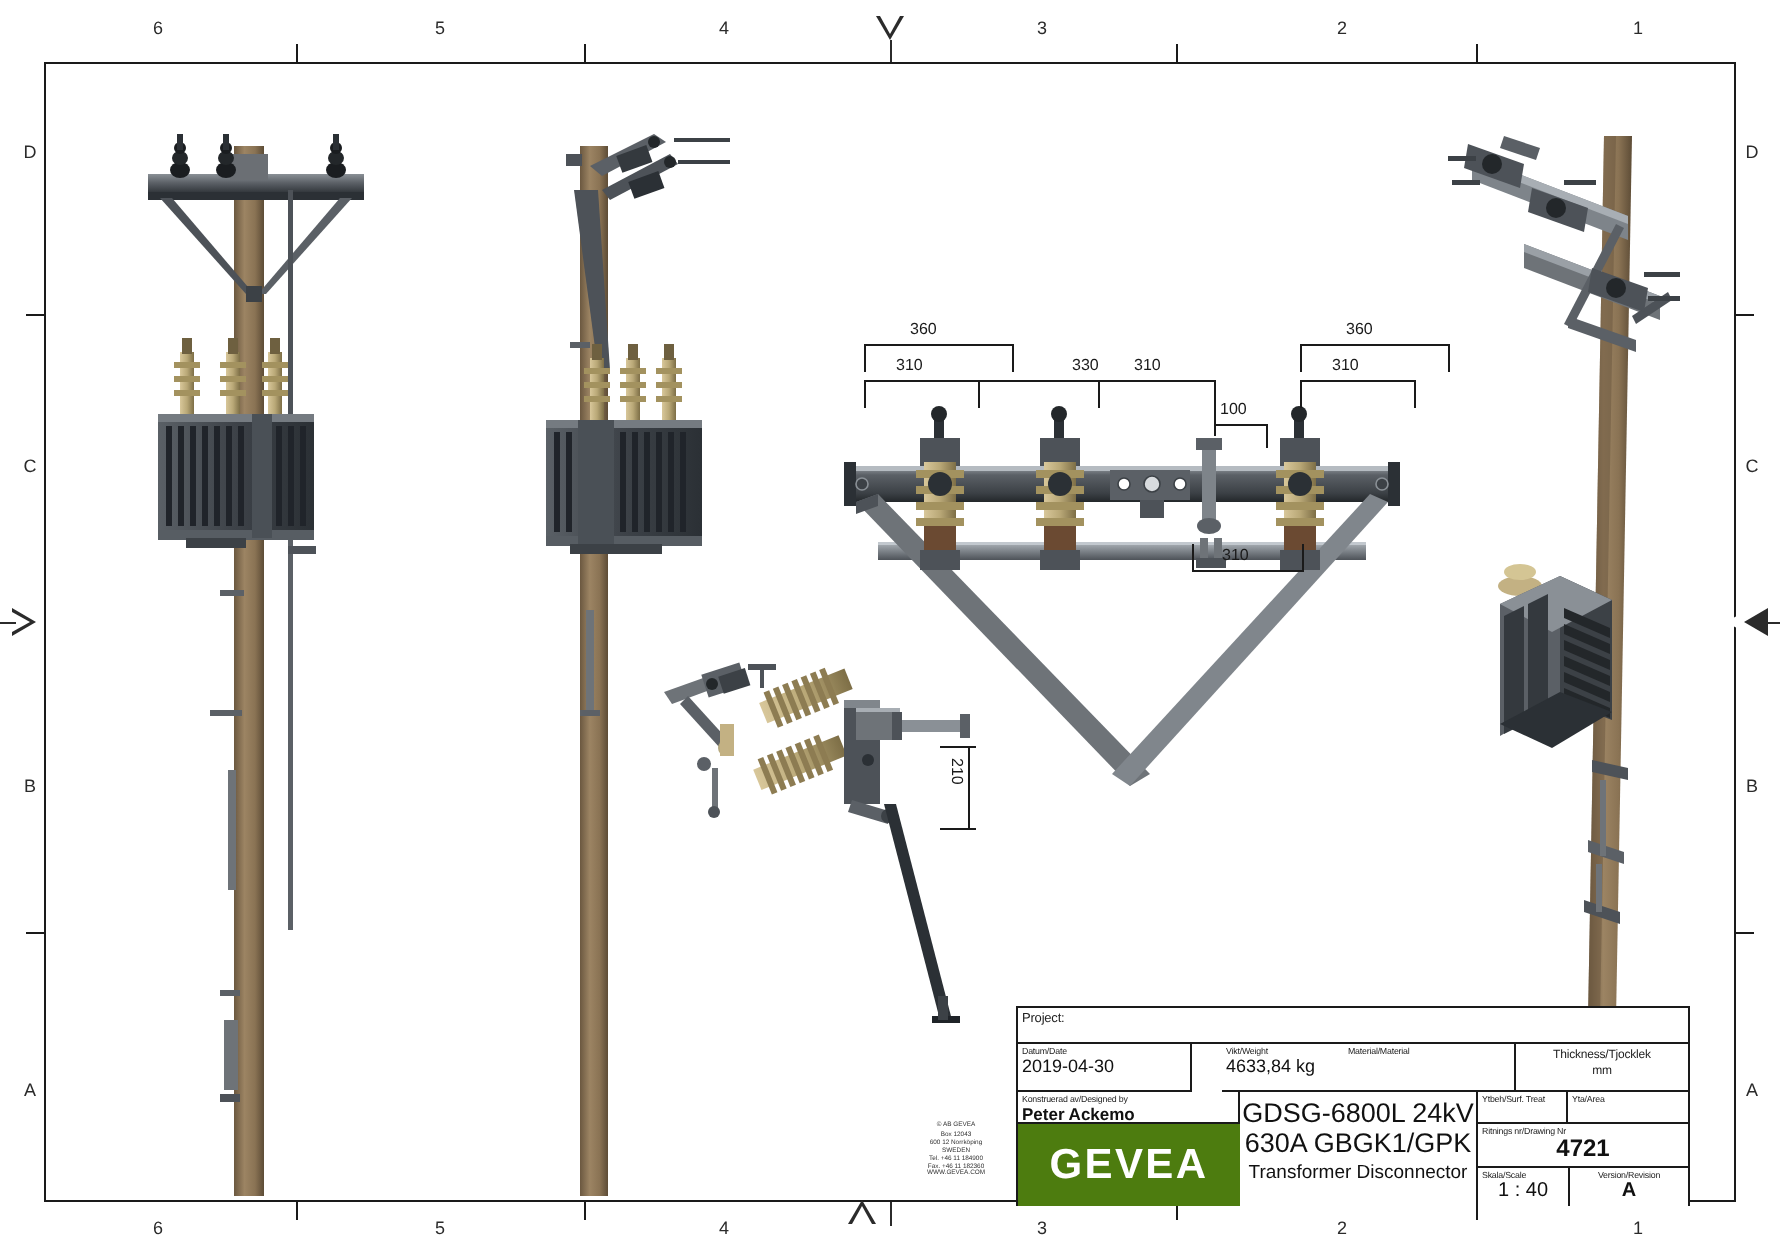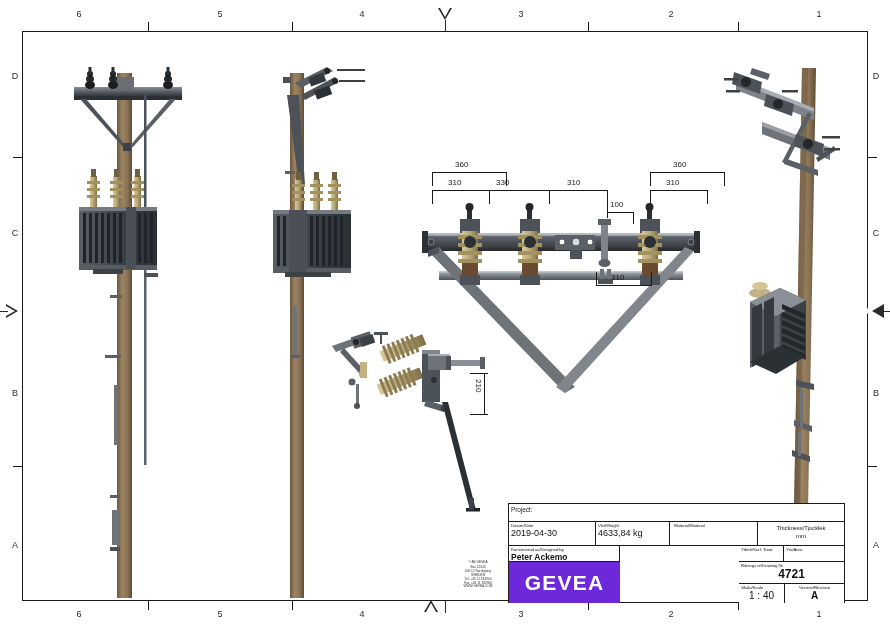--- a/index.html
+++ b/index.html
@@ -118,21 +118,21 @@
     padding: 0 0 0 2px;
     line-height: 11px;
     white-space: nowrap;
   }
   .tb-val.c { text-align: center; padding: 0; }
   .tb-lab.c { text-align: center; padding-left: 0; }
 
   #gevea-logo {
     position: absolute;
     box-sizing: border-box;
-    background: #6d28d9;
+    background: #4d7c0f;
     display: flex;
     align-items: center;
     justify-content: center;
   }
   #gevea-logo span {
     color: #ffffff;
     font-size: 21px;
     font-weight: bold;
     letter-spacing: 1.2px;
     font-family: "Liberation Sans", sans-serif;
@@ -499,21 +499,21 @@
     <div class="ext" style="left:506px; top:172px; height:14px;"></div>
     <div class="dim" style="left:455px; top:160px;">360</div>
 
     <div class="dline" style="left:432px; top:190px; width:58px; height:0.8px;"></div>
     <div class="ext" style="left:432px; top:190px; height:14px;"></div>
     <div class="ext" style="left:489px; top:190px; height:14px;"></div>
     <div class="dim" style="left:448px; top:178px;">310</div>
 
     <div class="dline" style="left:490px; top:190px; width:60px; height:0.8px;"></div>
     <div class="ext" style="left:549px; top:190px; height:14px;"></div>
-    <div class="dim" style="left:496px; top:178px;">330</div>
+    <div class="dim" style="left:536px; top:178px;">330</div>
 
     <div class="dline" style="left:550px; top:190px; width:58px; height:0.8px;"></div>
     <div class="ext" style="left:607px; top:190px; height:28px;"></div>
     <div class="dim" style="left:567px; top:178px;">310</div>
 
     <div class="dline" style="left:608px; top:212px; width:26px; height:0.8px;"></div>
     <div class="ext" style="left:633px; top:212px; height:12px;"></div>
     <div class="dim" style="left:610px; top:200px;">100</div>
 
     <div class="dline" style="left:650px; top:172px; width:75px; height:0.8px;"></div>
@@ -669,21 +669,21 @@
   <div id="title-block">
 
     <div class="tb-cell nb-r" style="left:0; top:0; width:335px; height:18px;">
       <div class="tb-lab" style="font-size:6.5px; padding-top:3px;">Project:</div>
     </div>
 
     <div class="tb-cell" style="left:0; top:18px; width:87px; height:24px;">
       <div class="tb-lab">Datum/Date</div>
       <div class="tb-val">2019-04-30</div>
     </div>
-    <div class="tb-cell" style="left:87px; top:18px; width:74px; height:24px;">
+    <div class="tb-cell" style="left:102px; top:18px; width:74px; height:24px;">
       <div class="tb-lab">Vikt/Weight</div>
       <div class="tb-val">4633,84 kg</div>
     </div>
     <div class="tb-cell" style="left:161px; top:18px; width:88px; height:24px;">
       <div class="tb-lab" style="padding-left:4px;">Material/Material</div>
       <div class="tb-val"></div>
     </div>
     <div class="tb-cell nb-r" style="left:249px; top:18px; width:86px; height:24px;">
       <div class="tb-lab c" style="font-size:6px; line-height:7px; padding-top:3px;">Thickness/Tjocklek</div>
       <div class="tb-lab c" style="font-size:6px; line-height:7px;">mm</div>
@@ -691,20 +691,25 @@
 
     <div class="tb-cell" style="left:0; top:42px; width:111px; height:16px;">
       <div class="tb-lab">Konstruerad av/Designed by</div>
       <div class="tb-val" style="font-size:8.5px;font-weight:bold;">Peter Ackemo</div>
     </div>
 
     <div id="gevea-logo" style="left:0; top:58px; width:111px; height:41px;">
       <span>GEVEA</span>
     </div>
 
+    <div id="part-name-cell" style="left:111px; top:42px; width:119px; height:57px;">
+      <div id="part-line1" style="margin-top:3px;">GDSG-6800L 24kV</div>
+      <div id="part-line2">630A GBGK1/GPK</div>
+      <div id="part-line3">Transformer Disconnector</div>
+    </div>
 
     <div class="tb-cell" style="left:230px; top:42px; width:45px; height:16px;">
       <div class="tb-lab">Ytbeh/Surf. Treat</div>
       <div class="tb-val"></div>
     </div>
     <div class="tb-cell nb-r" style="left:275px; top:42px; width:60px; height:16px;">
       <div class="tb-lab">Yta/Area</div>
       <div class="tb-val"></div>
     </div>
 

